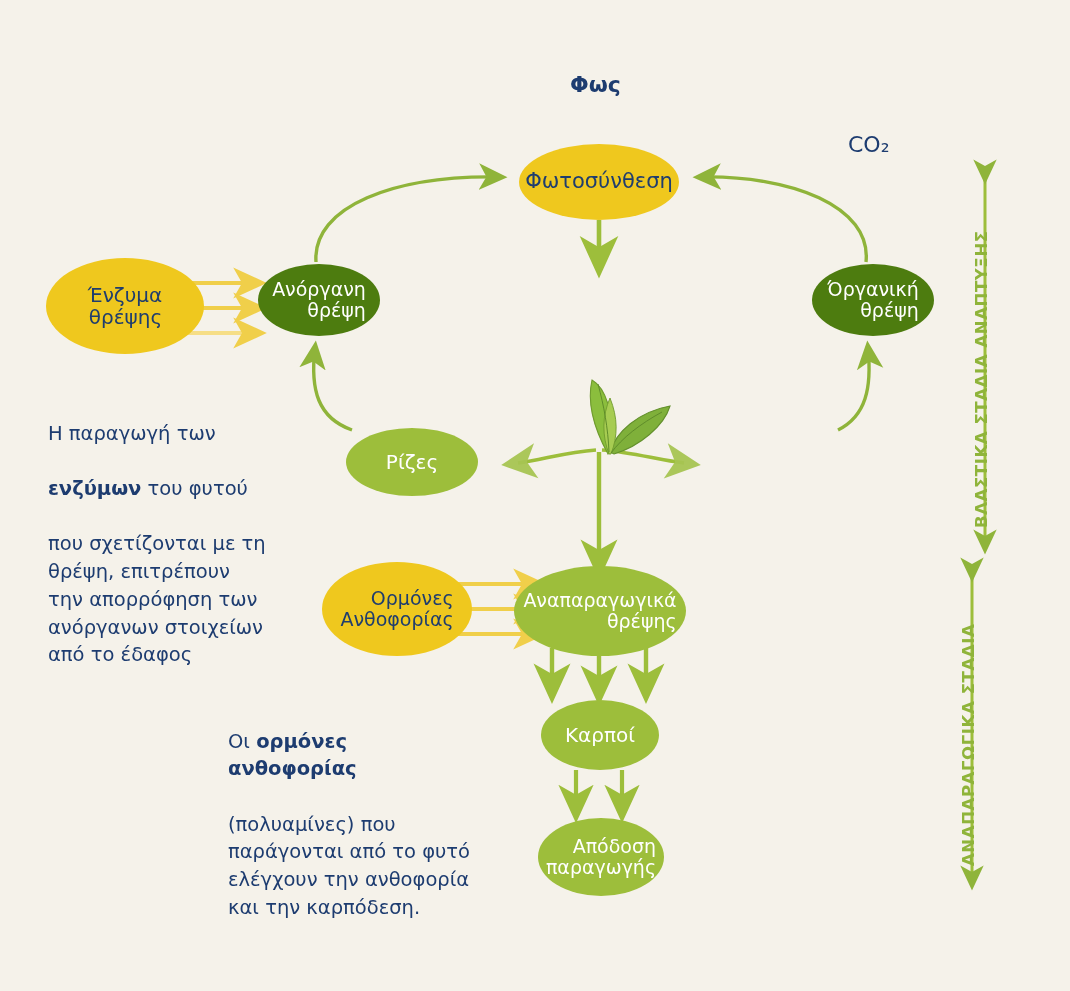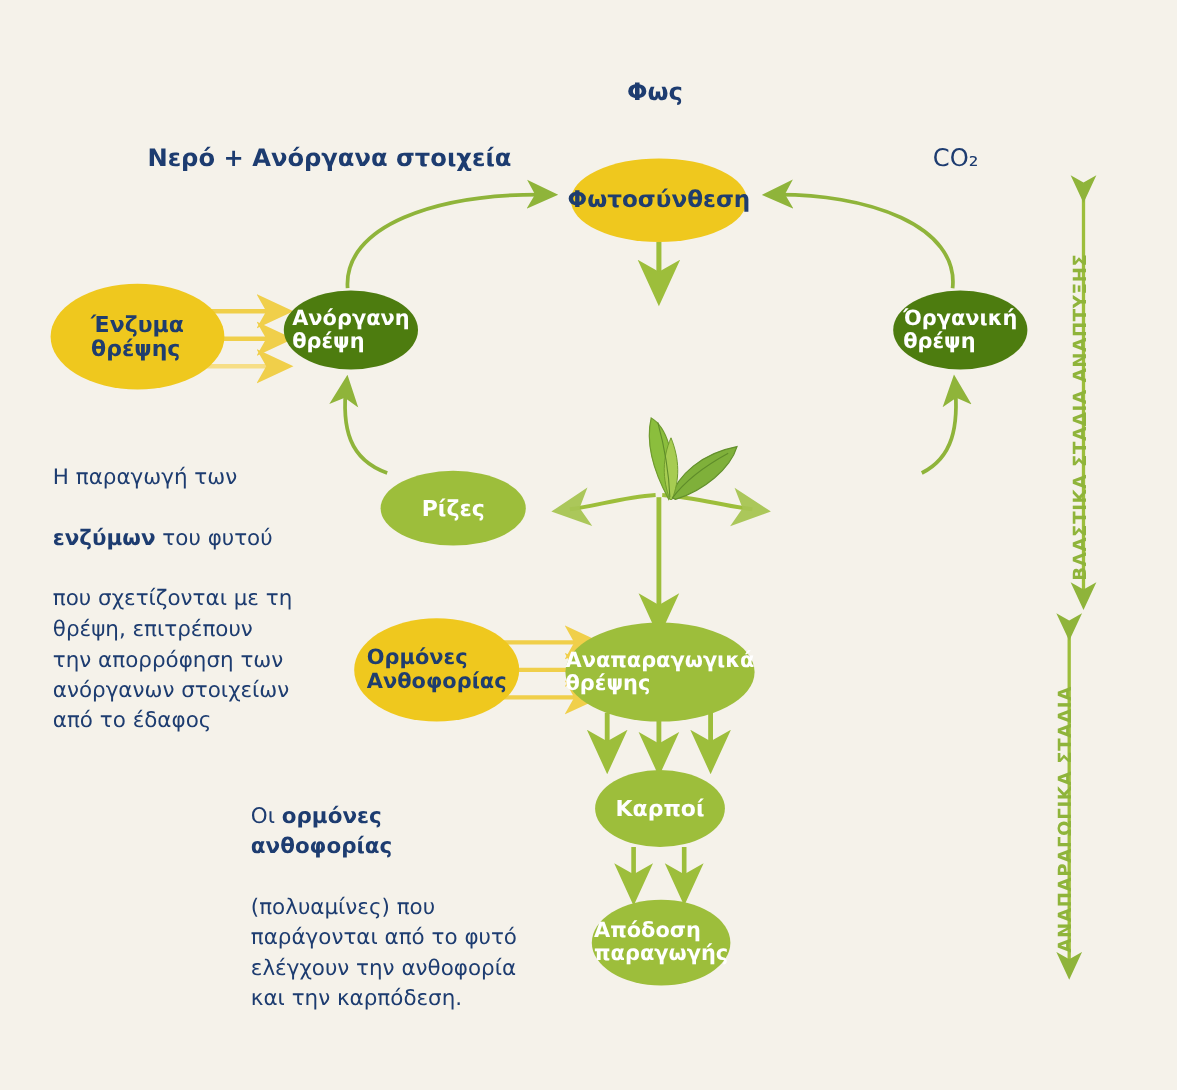--- a/index.html
+++ b/index.html
@@ -12,28 +12,27 @@
   }
   #stage{position:absolute;left:0;top:0;width:1070px;height:991px;}
 
   
   #links{position:absolute;left:0;top:0;width:1070px;height:991px;}
 
   
   .node{
     position:absolute;
     display:flex;align-items:center;justify-content:center;
-    text-align:left;
+    text-align:right;
     border-radius:50%;
     color:#ffffff;
     line-height:1.12;
     white-space:pre-line;
     box-sizing:border-box;
     z-index:3;
-    font-weight:bold;
   }
   .node.yellow{background:#EFC81E;color:#1F3D6E;}
   .node.blue{background:#4d7c0f;color:#ffffff;}
   .node.green{background:#9DBE3B;color:#ffffff;}
 
   
   .label{
     position:absolute;
     color:#1D3C70;
     z-index:4;
@@ -125,21 +124,20 @@
   <svg id="plant" viewBox="0 0 180 120">
     <path d="M88,86 C76,64 66,38 72,12 C86,20 94,46 92,78 Z" fill="#8BBE3D" stroke="#6F9B2E" stroke-width="1.1"></path>
     <path d="M90,84 C96,64 118,44 150,38 C144,58 120,78 94,86 Z" fill="#7FB03A" stroke="#63902C" stroke-width="1.1"></path>
     <path d="M89,86 C82,68 82,48 90,30 C98,50 98,68 91,86 Z" fill="#A7CC52" stroke="#6F9B2E" stroke-width="0.9"></path>
     <path d="M78,16 C84,38 88,60 89,84" fill="none" stroke="#5F8C2A" stroke-width="1"></path>
     <path d="M142,44 C120,56 102,70 91,85" fill="none" stroke="#5F8C2A" stroke-width="1"></path>
   </svg>
 
   <div class="label bold" style="left:570px;top:72px;font-size:22px;">Φως</div>
 
-  <div class="label bold" style="left:134px;top:132px;font-size:22px;">Νερό + Ανόργανα στοιχεία</div>
 
   <div class="label" style="left:848px;top:132px;font-size:22px;">CO₂</div>
 
   <div class="node yellow" style="left:519px;top:144px;width:160px;height:76px;font-size:21px;">Φωτοσύνθεση</div>
 
   <div class="node yellow" style="left:46px;top:258px;width:158px;height:96px;font-size:20px;">Ένζυμα
 θρέψης</div>
 
   <div class="node blue" style="left:258px;top:264px;width:122px;height:72px;font-size:19px;">Ανόργανη
 θρέψη</div>

